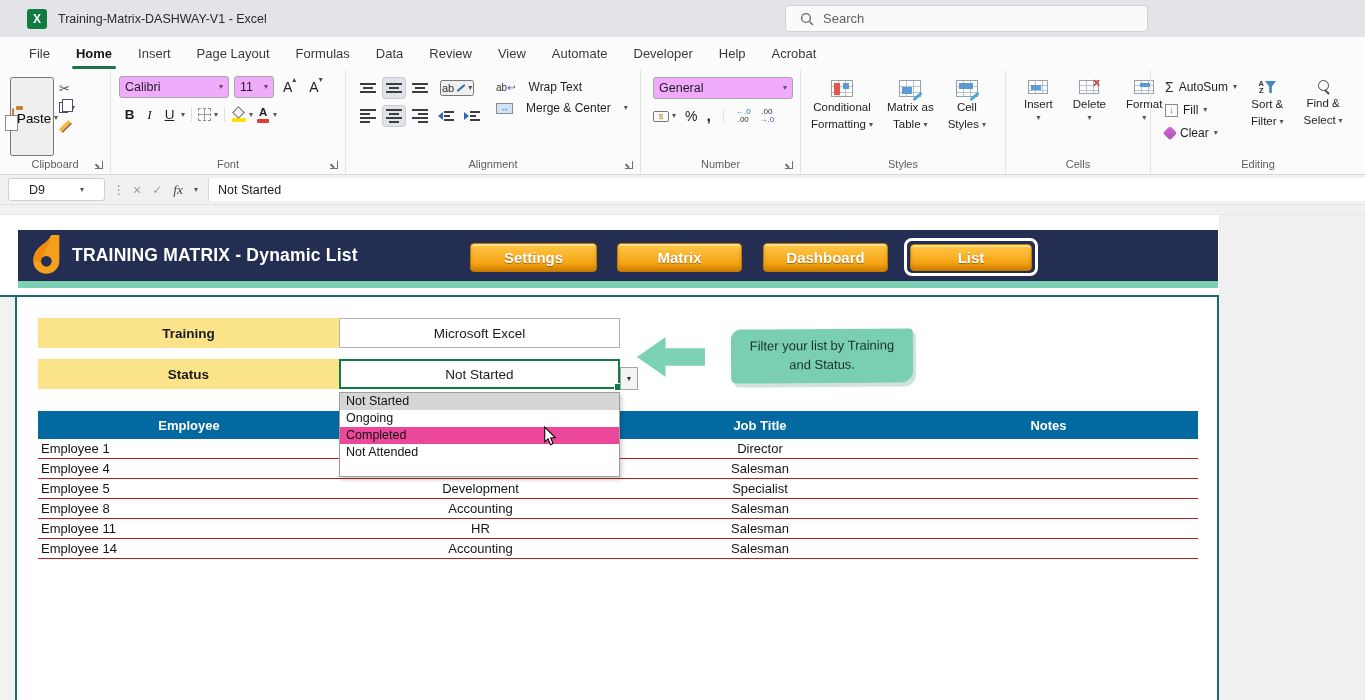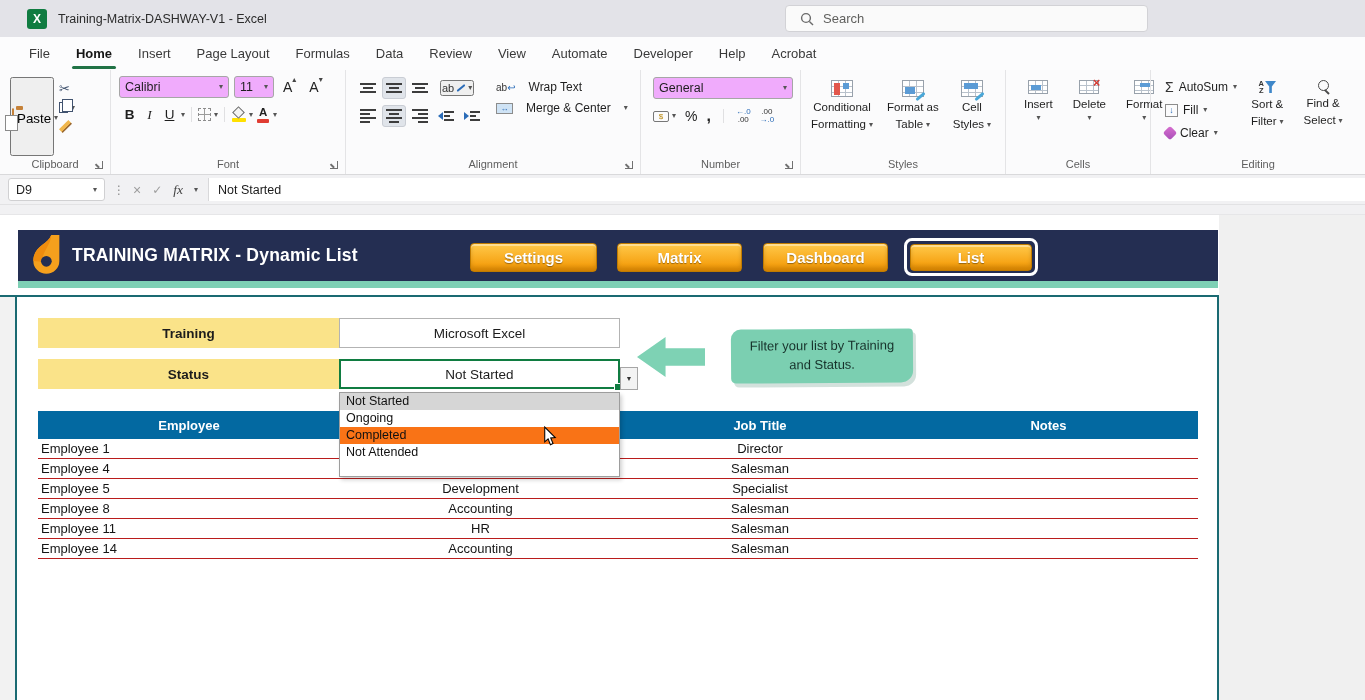--- a/index.html
+++ b/index.html
@@ -123,21 +123,21 @@
   .clr-d { width:10px; height:10px; background:linear-gradient(135deg,#d86fd0,#a94fb8); transform:rotate(45deg); border-radius:2px; }
   .sort-ic { display:flex; align-items:center; gap:1px; }
   .az { font-size:7.5px; line-height:7px; color:#333; font-weight:bold; }
   .funnel { width:11px; height:12px; background:#3f87c9; clip-path:polygon(0 0,100% 0,62% 45%,62% 100%,38% 100%,38% 45%); }
   .mag { width:13px; height:13px; position:relative; }
   .mag::before { content:""; position:absolute; left:1px; top:0; width:9px; height:9px; border:1.6px solid #4a4a4a; border-radius:50%; }
   .mag::after { content:""; position:absolute; right:0; bottom:0; width:6px; height:1.7px; background:#4a4a4a; transform:rotate(45deg); }
 
   
   .fbar { height:30px; background:#f1f1f3; display:flex; align-items:center; border-bottom:1px solid #e2e2e4; }
-  .namebox { width:97px; height:23px; background:#fff; border:1px solid #d0d0d2; border-radius:3px; margin-left:8px; display:flex; align-items:center; justify-content:space-between; padding:0 7px; font-size:12.5px; }
+  .namebox { width:97px; height:23px; background:#fff; border:1px solid #d0d0d2; border-radius:3px; margin-left:8px; display:flex; align-items:center; justify-content:space-between; padding:0 20px; font-size:12.5px; }
   .dots { color:#8f8f8f; margin:0 8px; font-size:12px; }
   .fx-grp { display:flex; align-items:center; gap:11px; margin-right:10px; color:#9d9d9d; }
   .fx-grp .x { font-size:14px; } .fx-grp .ck { font-size:12px; }
   .fx-grp .fx { font-style:italic; font-family:"Liberation Serif",serif; color:#444; font-size:13.5px; }
   .f-input { flex:1; height:23px; background:#fff; border-left:1px solid #d8d8da; display:flex; align-items:center; padding-left:9px; font-size:12.5px; color:#1b1b1b; }
   .gap-strip { height:10px; background:#f1f1f3; border-bottom:1px solid #e6e6e8; }
 
   
   .sheet { position:relative; height:485px; background:#fff; overflow:hidden; }
   .abs { position:absolute; }
@@ -173,21 +173,21 @@
 
   .thead { left:38px; top:196px; width:1160px; height:28px; background:#0369a1; display:flex; align-items:center; color:#fff; font-weight:bold; font-size:13px; }
   .c1 { width:302px; } .c2 { width:281px; } .c3 { width:278px; } .c4 { width:299px; }
   .thead span, .trow span { text-align:center; }
   .trow { left:38px; width:1160px; height:20px; display:flex; align-items:center; border-bottom:1px solid #b91c1c; font-size:13px; color:#151515; }
   .trow .c1 { text-align:left; padding-left:3px; }
 
   .ddl { left:339px; top:177px; width:281px; height:85px; background:#fff; border:1px solid #9d9d9d; box-shadow:2px 3px 4px rgba(0,0,0,.18); z-index:6; }
   .opt { height:17px; line-height:17px; padding-left:6px; font-size:12.5px; color:#111; }
   .opt.sel { background:#d6d6d6; }
-  .opt.hov { background:#f97316; }
+  .opt.hov { background:#ec4899; }
 
   .cursor { left:543px; top:211px; width:14px; height:20px; z-index:9; }
 </style>
 </head>
 <body>
 
 <div class="titlebar">
   <span class="excel-ic">X</span>
   <span class="tb-title">Training-Matrix-DASHWAY-V1  -  Excel</span>
   <div class="searchbox">
@@ -402,21 +402,21 @@
       <button class="big-btn">
         <span class="tbl-ic cf"></span>
         <span>Conditional</span>
         <span class="l2">
             <span>Formatting</span>
             <span class="chev">▾</span>
           </span>
       </button>
       <button class="big-btn">
         <span class="tbl-ic fat"></span>
-        <span>Format as</span>
+        <span>Matrix as</span>
         <span class="l2">
             <span>Table</span>
             <span class="chev">▾</span>
           </span>
       </button>
       <button class="big-btn">
         <span class="tbl-ic cs"></span>
         <span>Cell</span>
         <span class="l2">
             <span>Styles</span>

